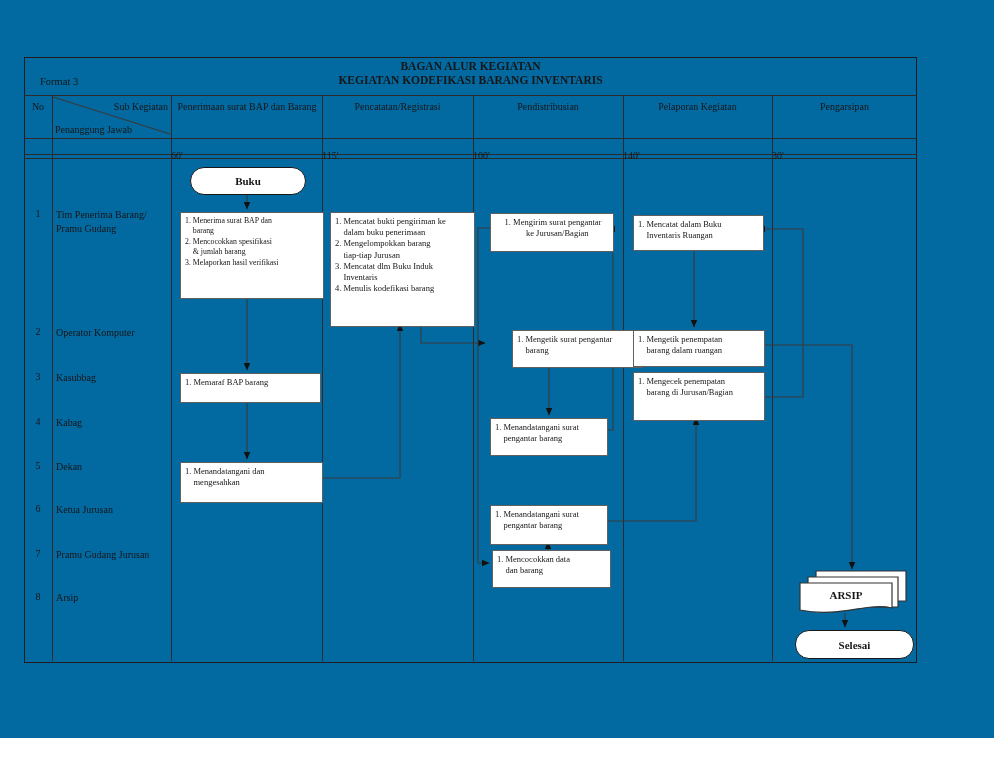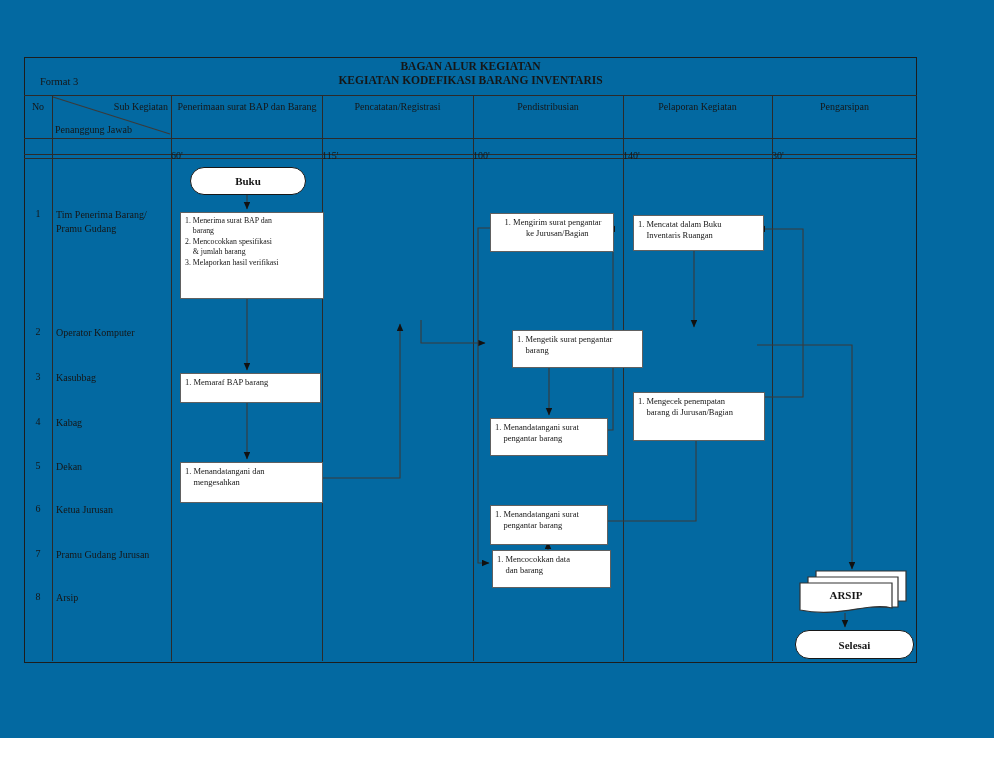--- a/index.html
+++ b/index.html
@@ -102,27 +102,36 @@
     </g>
   </svg>
 
   <div class="term" style="left:190px;top:167px;width:114px;height:26px;">Buku</div>
 
   <div class="box small" style="left:180px;top:212px;width:136px;height:80px;">1. Menerima surat BAP dan
     barang
 2. Mencocokkan spesifikasi
     &amp; jumlah barang
 3. Melaporkan hasil verifikasi</div>
+  <div class="box" style="left:330px;top:212px;width:137px;height:108px;">1. Mencatat bukti pengiriman ke
+    dalam buku penerimaan
+2. Mengelompokkan barang
+    tiap-tiap Jurusan
+3. Mencatat dlm Buku Induk
+    Inventaris
+4. Menulis kodefikasi barang</div>
   <div class="box" style="left:490px;top:213px;width:116px;height:32px;text-align:center;">1. Mengirim surat pengantar
     ke Jurusan/Bagian</div>
   <div class="box" style="left:633px;top:215px;width:123px;height:29px;">1. Mencatat dalam Buku
     Inventaris Ruangan</div>
   <div class="box" style="left:487px;top:330px;width:123px;height:31px;margin-left:25px;">1. Mengetik surat pengantar
     barang</div>
-  <div class="box" style="left:633px;top:392px;width:124px;height:42px;">1. Mengecek penempatan
+  <div class="box" style="left:633px;top:330px;width:124px;height:30px;">1. Mengetik penempatan
+    barang dalam ruangan</div>
+  <div class="box" style="left:633px;top:372px;width:124px;height:42px;">1. Mengecek penempatan
     barang di Jurusan/Bagian</div>
   <div class="box" style="left:180px;top:373px;width:133px;height:23px;">1. Memaraf BAP barang</div>
   <div class="box" style="left:490px;top:418px;width:110px;height:31px;">1. Menandatangani surat
     pengantar barang</div>
   <div class="box" style="left:180px;top:462px;width:135px;height:34px;">1. Menandatangani dan
     mengesahkan</div>
   <div class="box" style="left:490px;top:505px;width:110px;height:33px;">1. Menandatangani surat
     pengantar barang</div>
   <div class="box" style="left:492px;top:550px;width:111px;height:31px;">1. Mencocokkan data
     dan barang</div>

